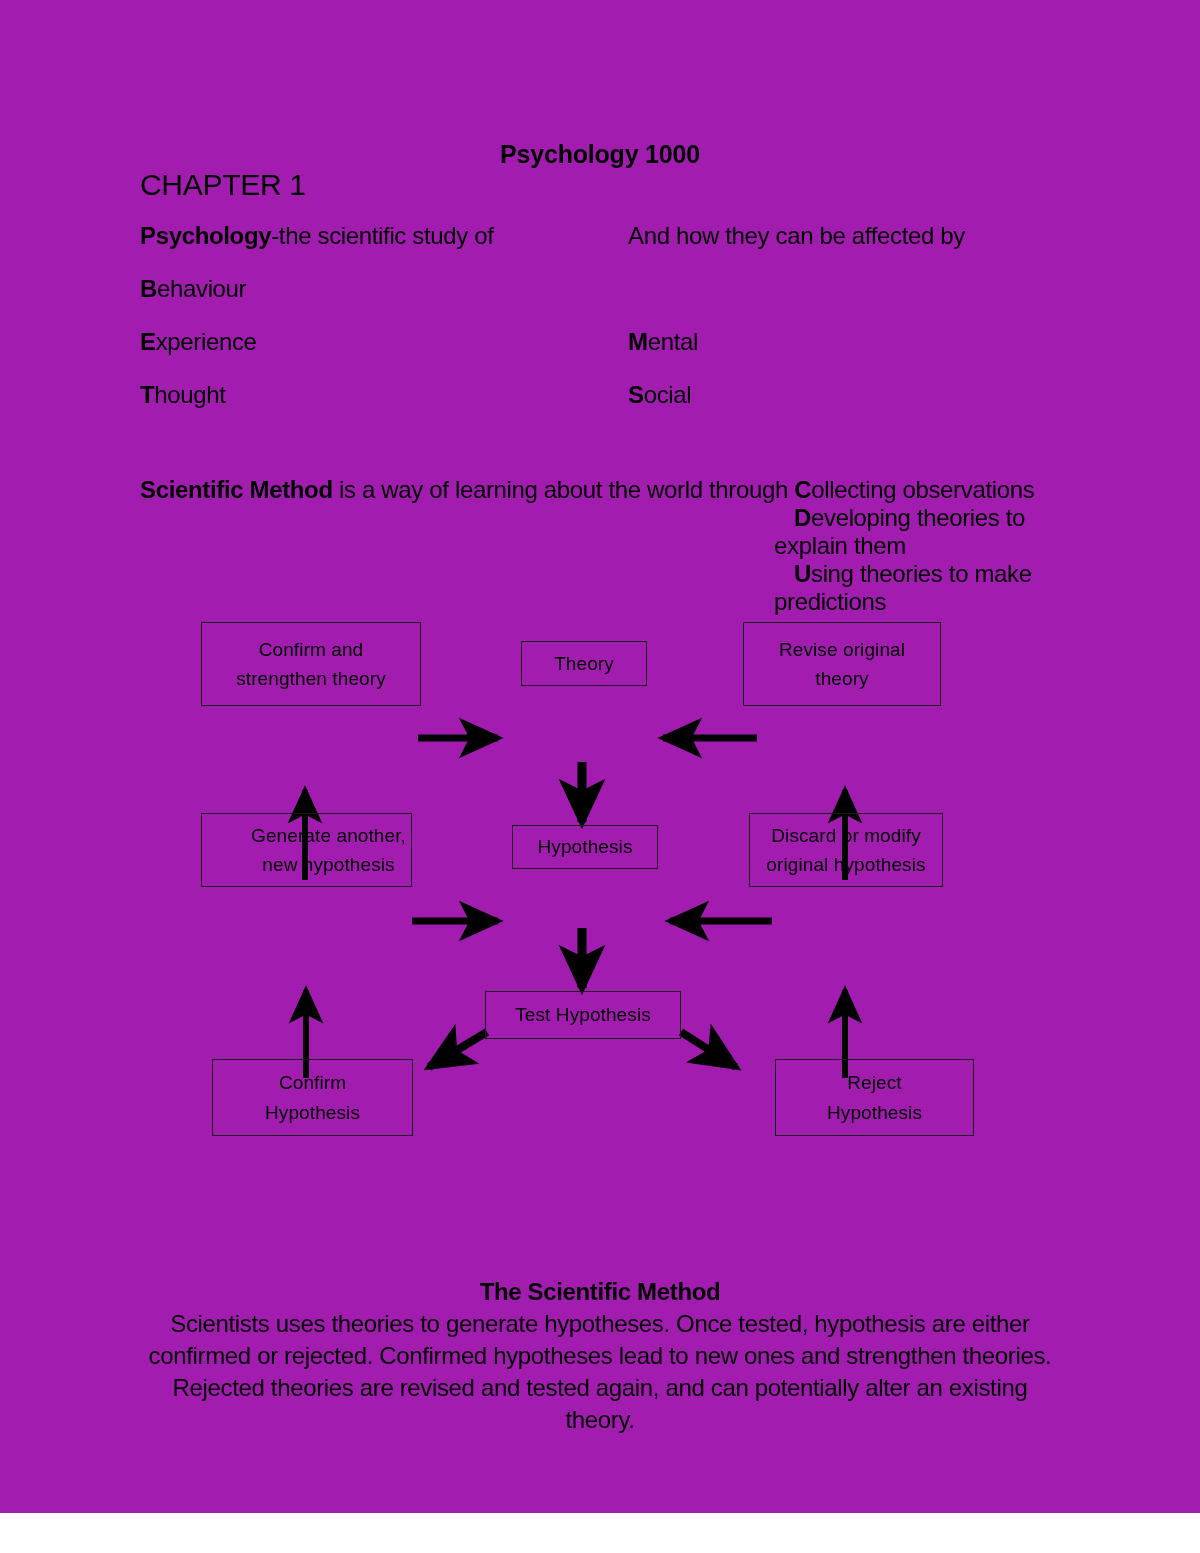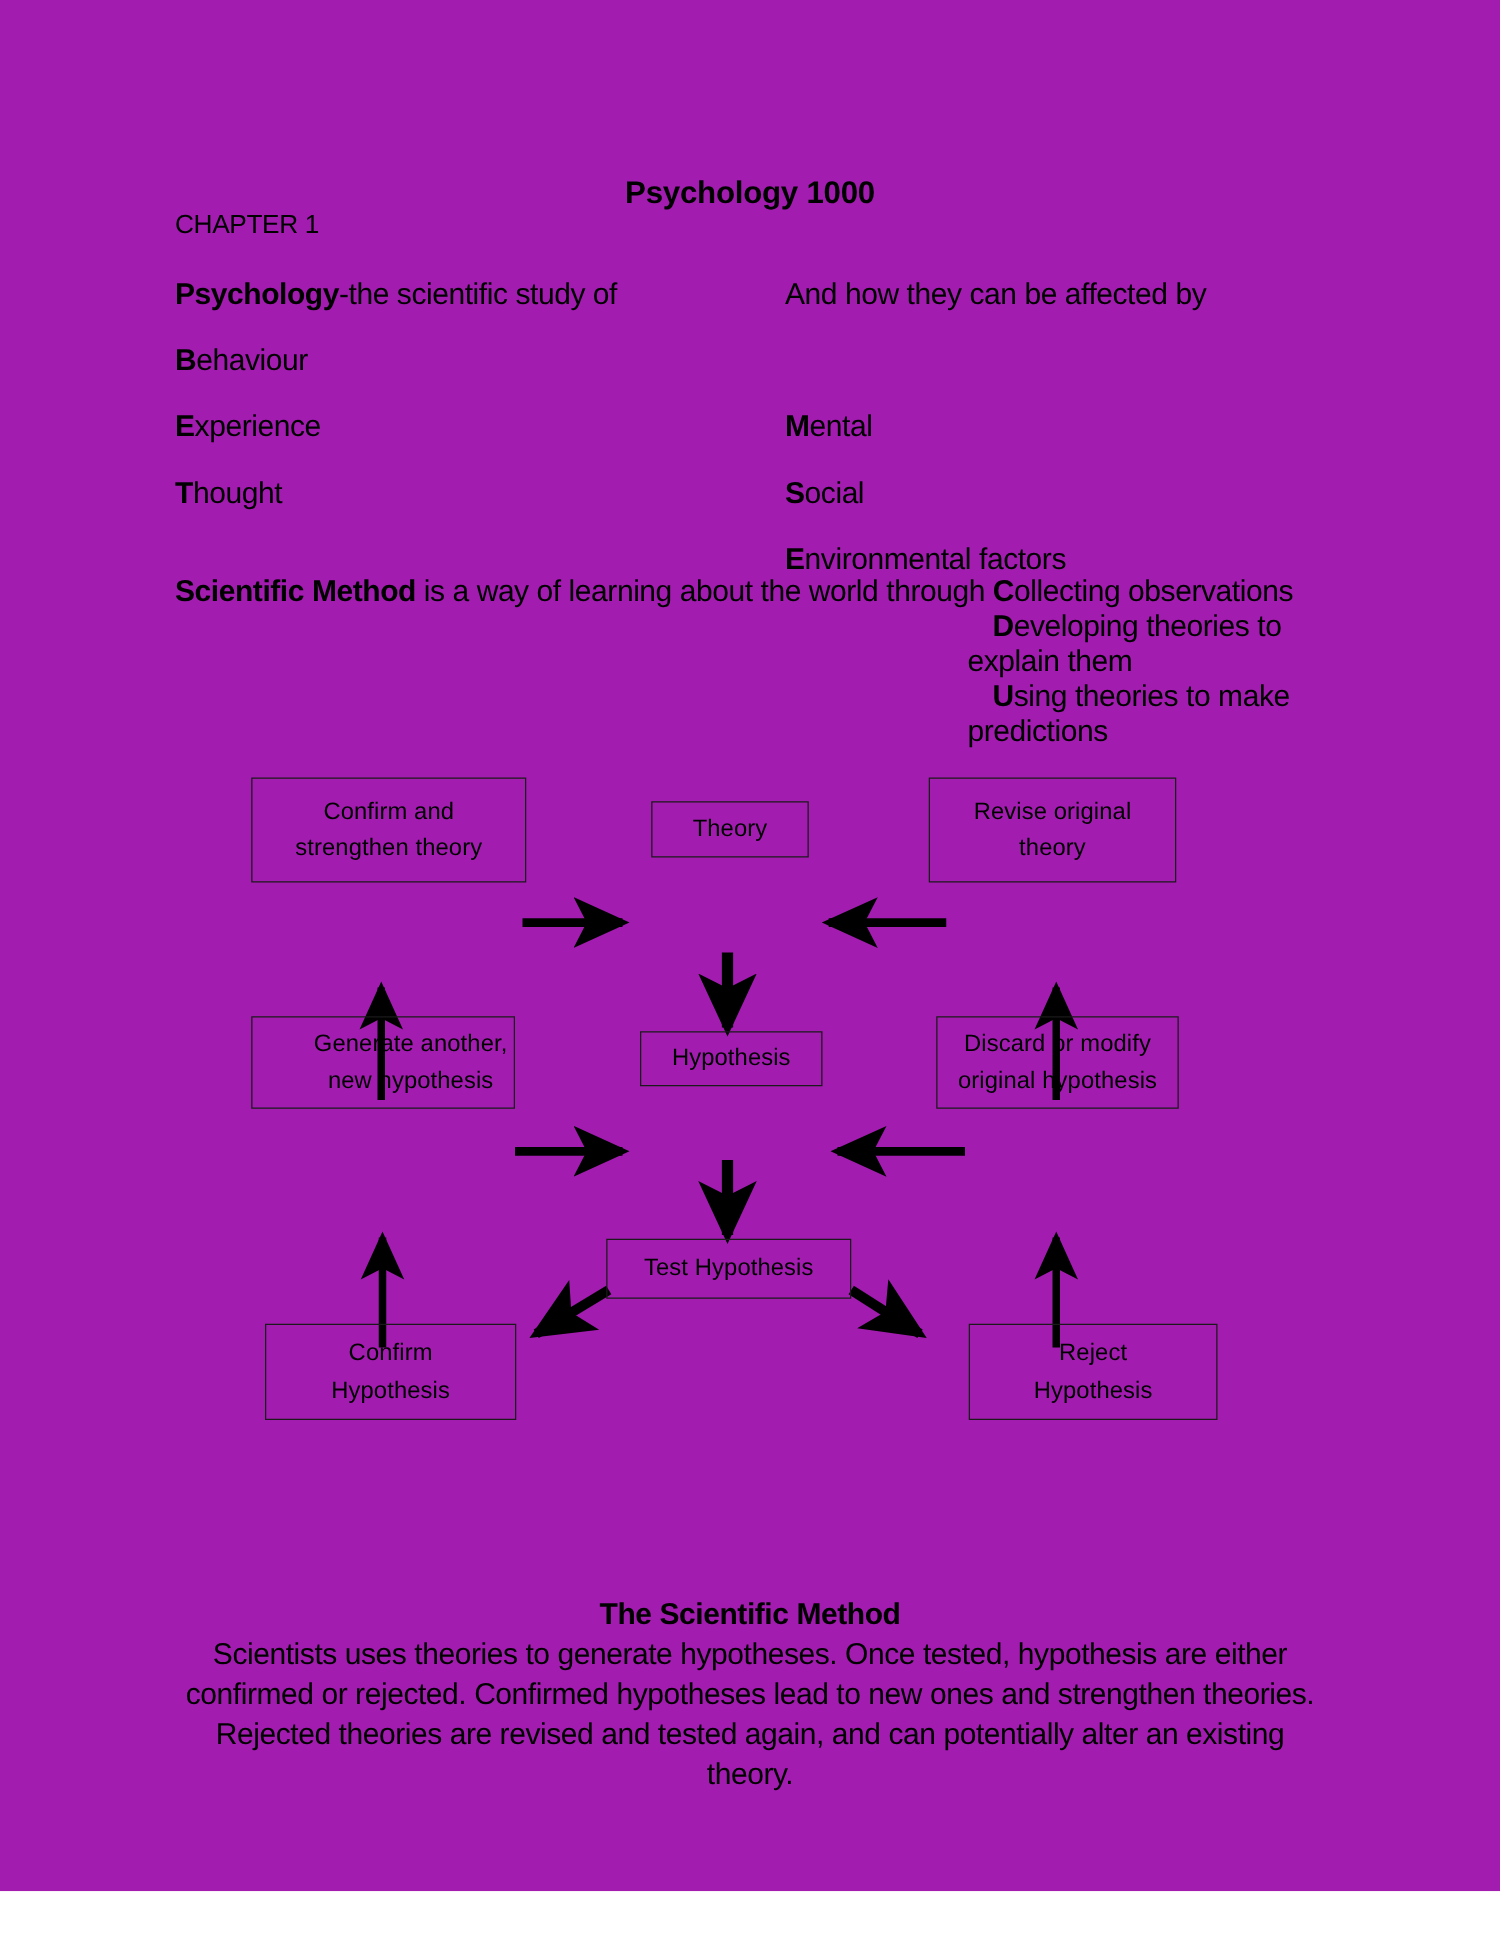--- a/index.html
+++ b/index.html
@@ -28,21 +28,21 @@
     width: 1200px;
     text-align: center;
     font-size: 25px;
     font-weight: bold;
     letter-spacing: -0.2px;
   }
   .chapter-heading {
     position: absolute;
     left: 140px;
     top: 168px;
-    font-size: 21px;
+    font-size: 30px;
     letter-spacing: -0.3px;
   }
 
   .two-col {
     position: absolute;
     left: 140px;
     top: 222px;
     width: 930px;
   }
   .col-row {
@@ -68,21 +68,21 @@
   .lead { font-weight: bold; }
 
   .sm-block {
     position: absolute;
     left: 140px;
     top: 460px;
     width: 930px;
     font-size: 24px;
     letter-spacing: -0.35px;
   }
-  .sm-line1 { white-space: nowrap; }
+  .sm-line1 { white-space: nowrap; margin-top: 16px; }
   .sm-indent {
     margin-left: 634px;
     width: 300px;
     text-indent: 20px;
   }
   .sm-indent.no-indent { text-indent: 0; }
 
   
   .diagram {
     position: absolute;
@@ -183,28 +183,20 @@
 
     <div class="col-row">
       <div class="col-left">
         <span class="lead">T</span><span>hought</span>
       </div>
       <div class="col-right">
         <span class="lead">S</span><span>ocial</span>
       </div>
     </div>
 
-    <div class="col-row">
-      <div class="col-left">
-        <span class="lead"></span><span></span>
-      </div>
-      <div class="col-right">
-        <span class="lead">E</span><span>nvironmental factors</span>
-      </div>
-    </div>
 
   </div>
 
   <div class="sm-block">
     <div class="sm-line1"><span class="lead">Scientific Method</span><span> is a way of learning about the world through </span><span class="lead">C</span><span>ollecting observations</span></div>
     <div class="sm-indent"><span class="lead">D</span><span>eveloping theories to</span></div>
     <div class="sm-indent no-indent">explain them</div>
     <div class="sm-indent"><span class="lead">U</span><span>sing theories to make</span></div>
     <div class="sm-indent no-indent">predictions</div>
   </div>

